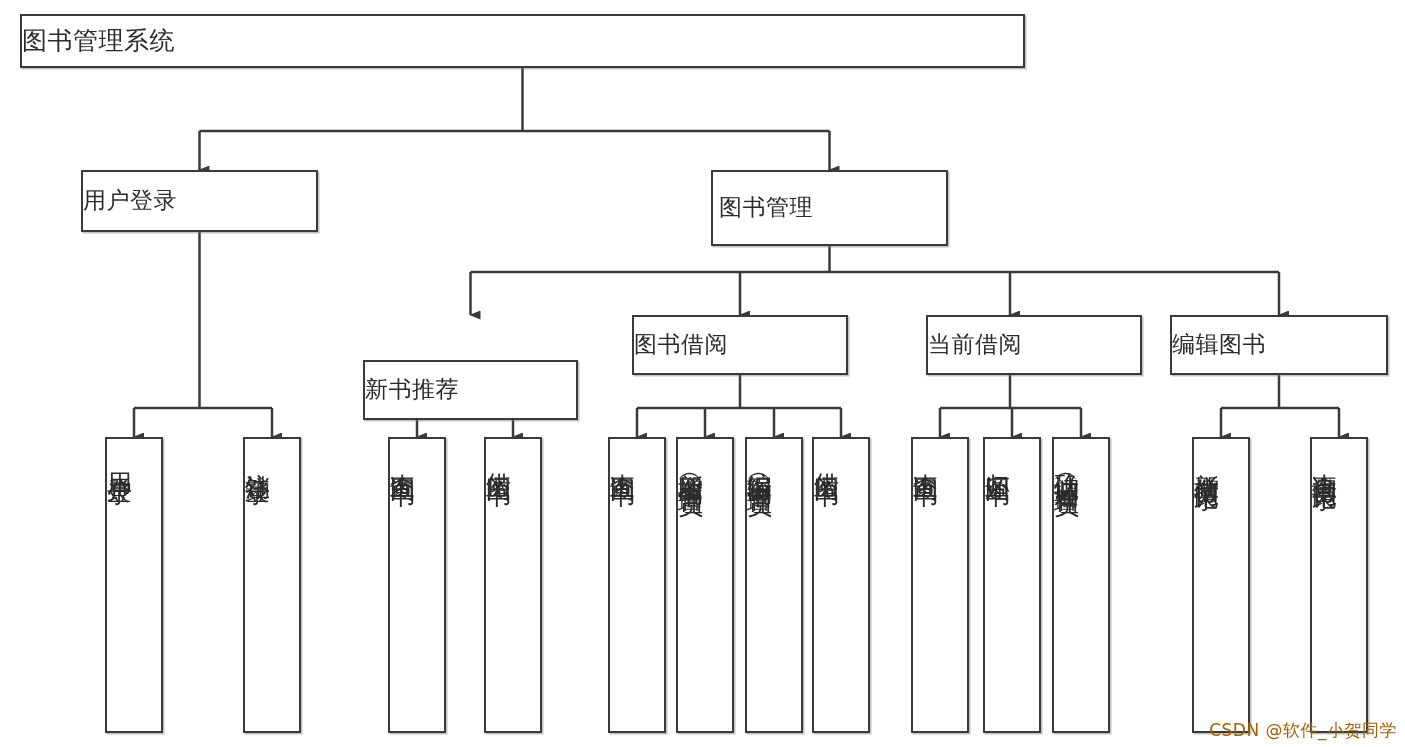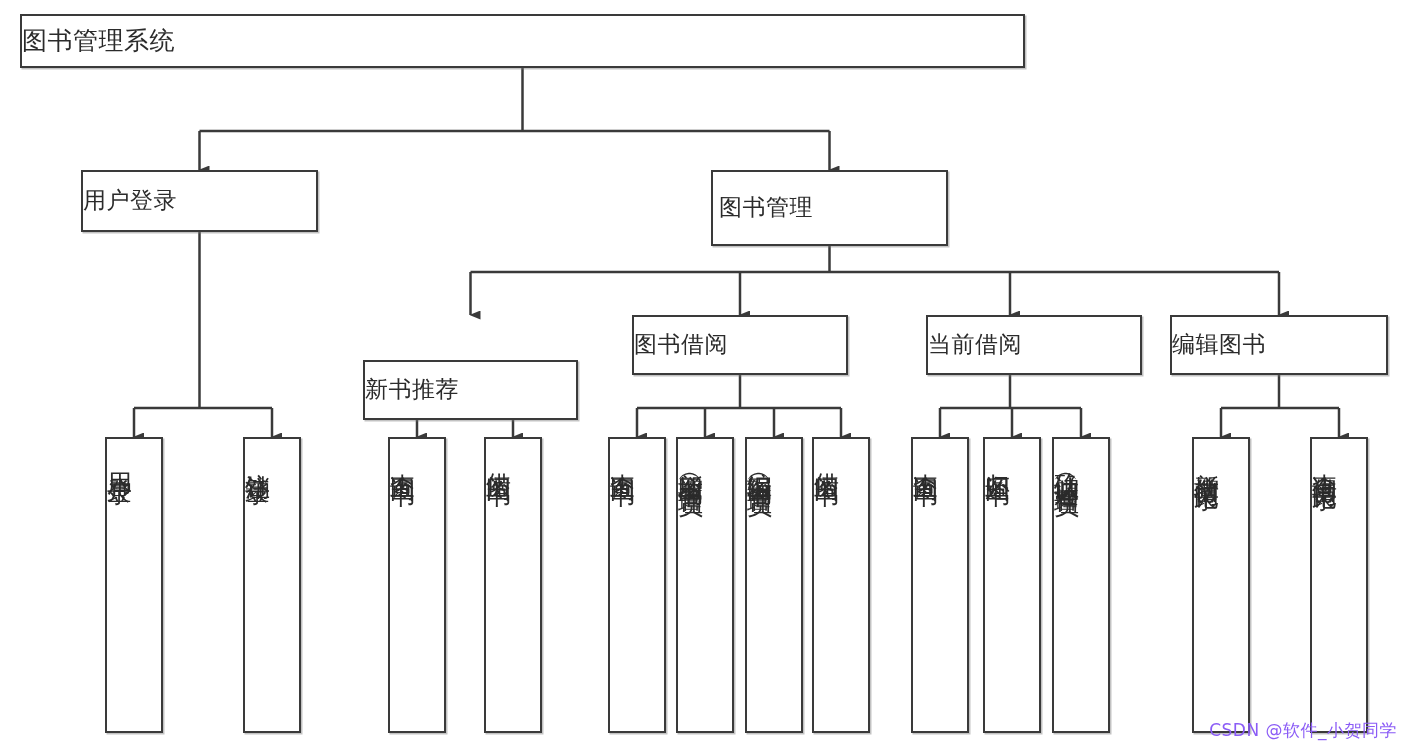--- a/index.html
+++ b/index.html
@@ -57,21 +57,21 @@
     line-height: 1;
   }
   .node.root .label {
     font-size: 25px;
   }
   #watermark {
     position: absolute;
     right: 8px;
     bottom: 5px;
     font-size: 17px;
-    color: #8b5cf6;
+    color: #a16207;
     letter-spacing: 0.5px;
     white-space: nowrap;
   }
 </style>
 </head>
 <body>
 
 <div id="canvas">
   <svg class="edges" viewBox="0 0 1405 747">
     <defs>

